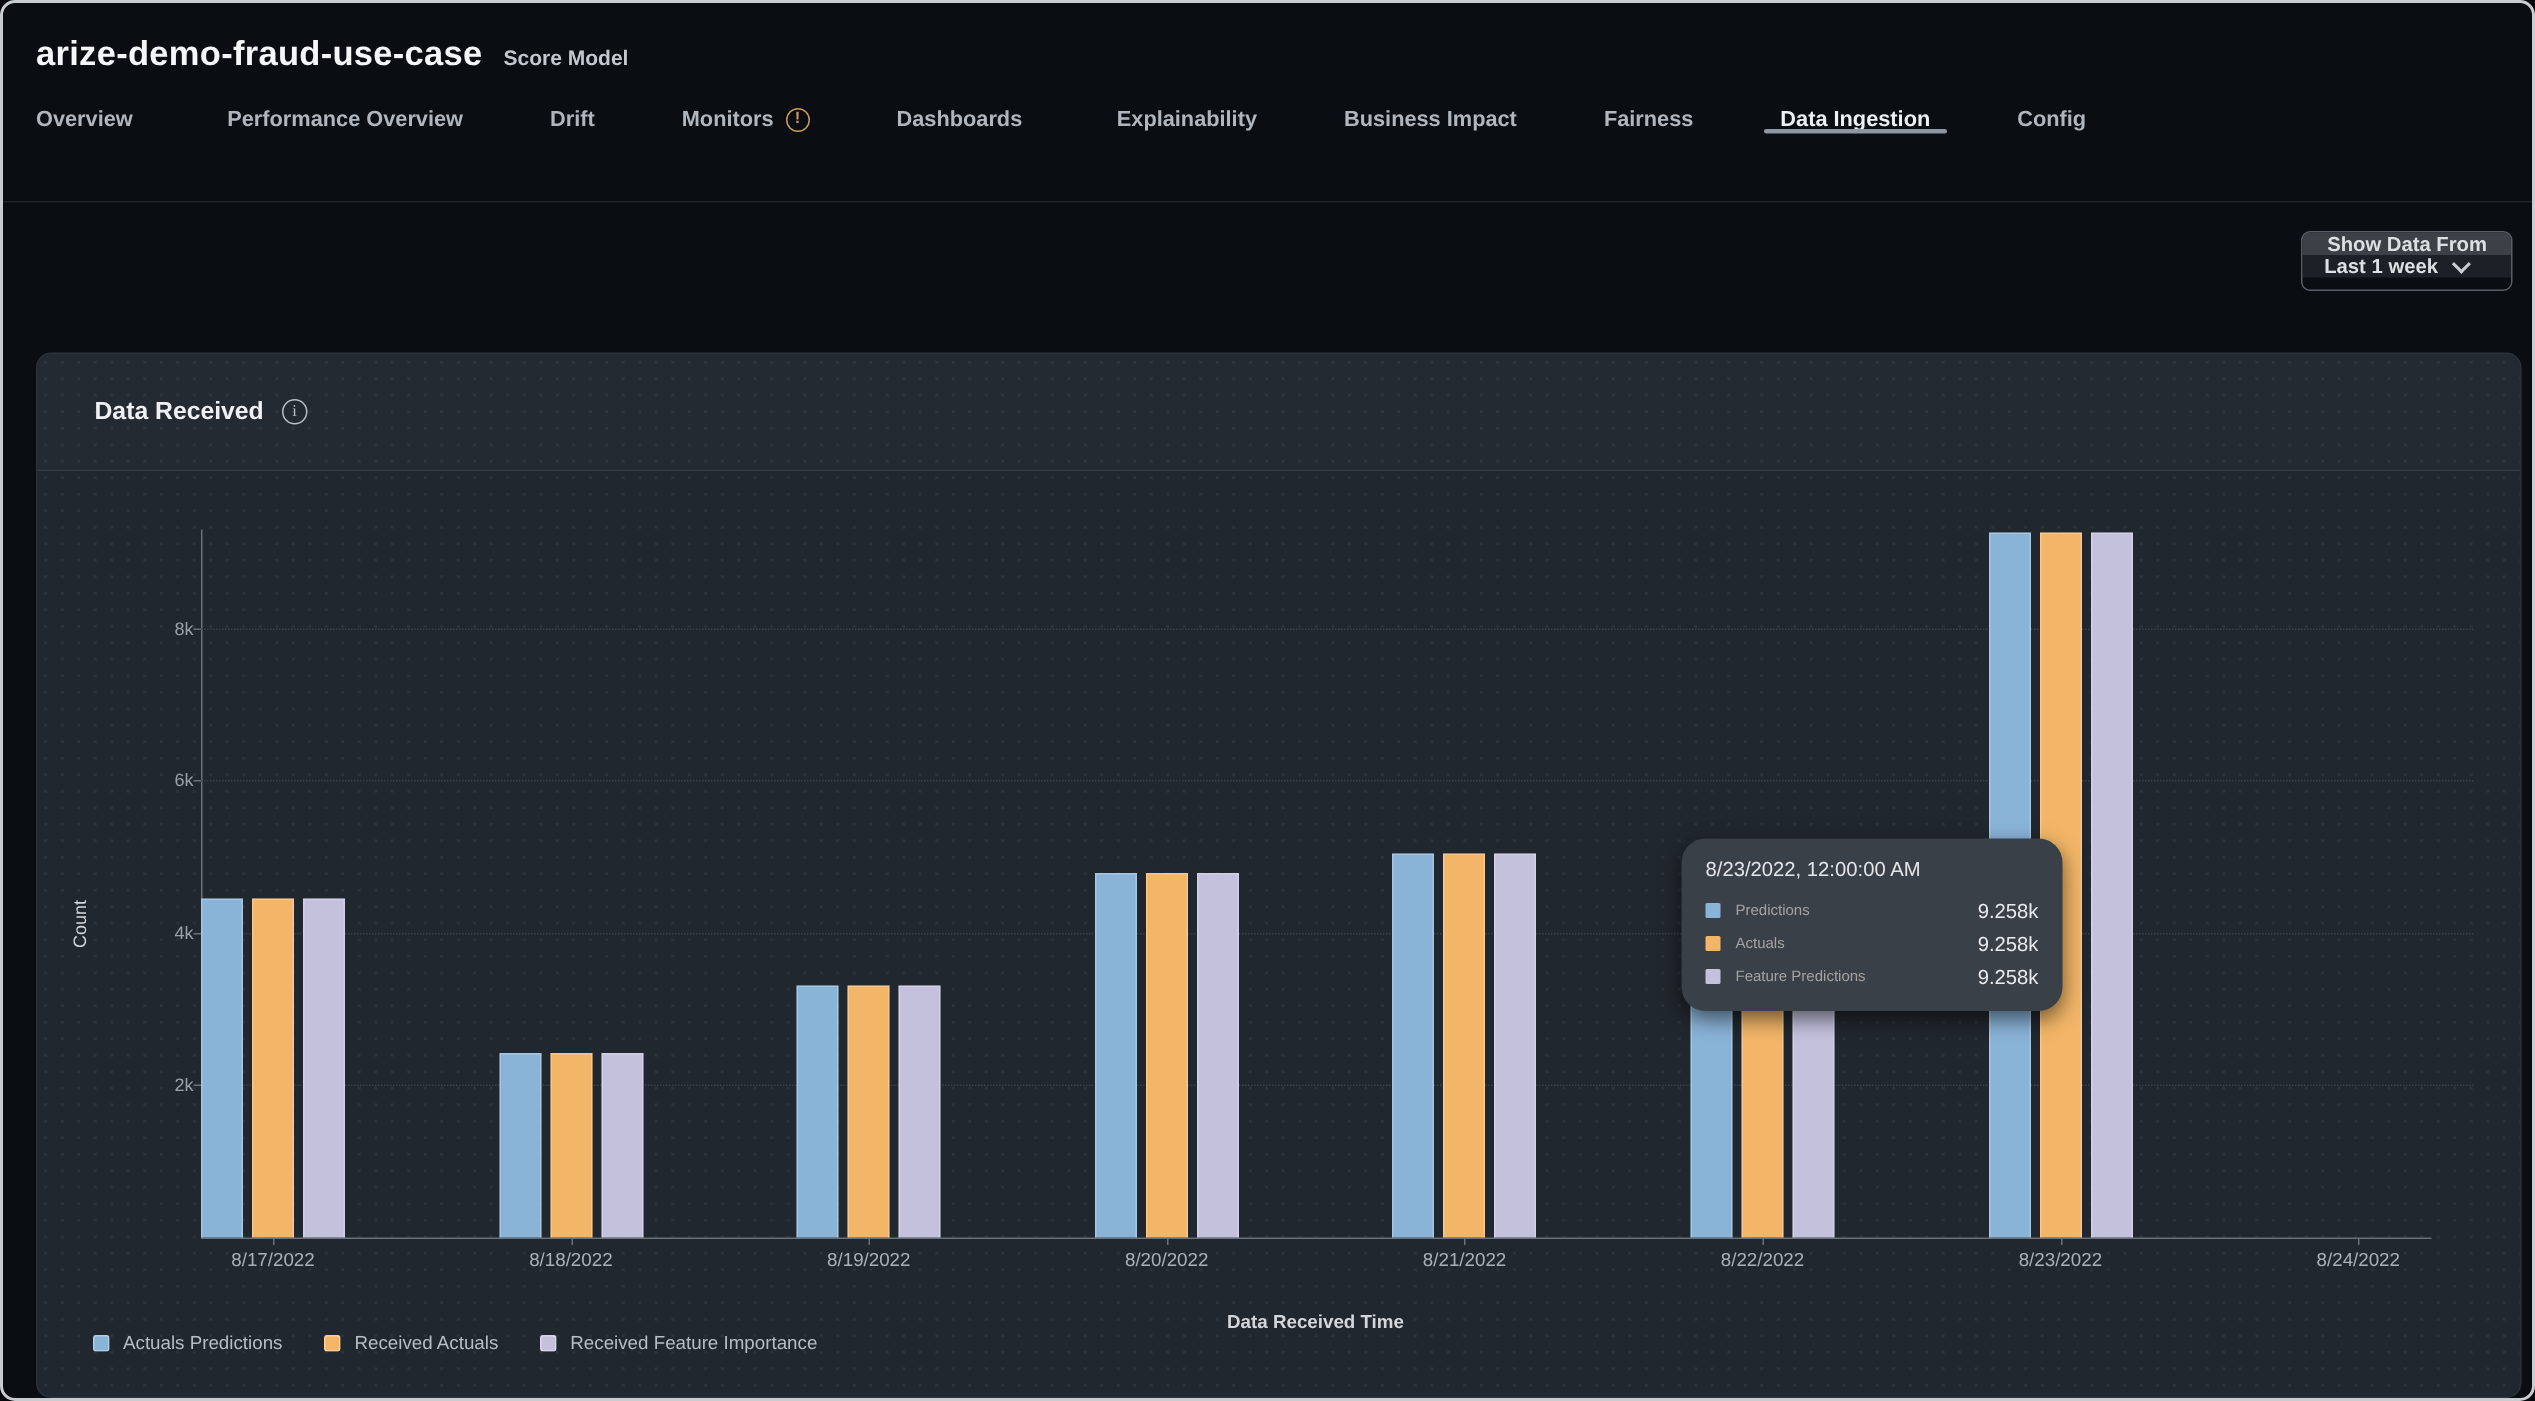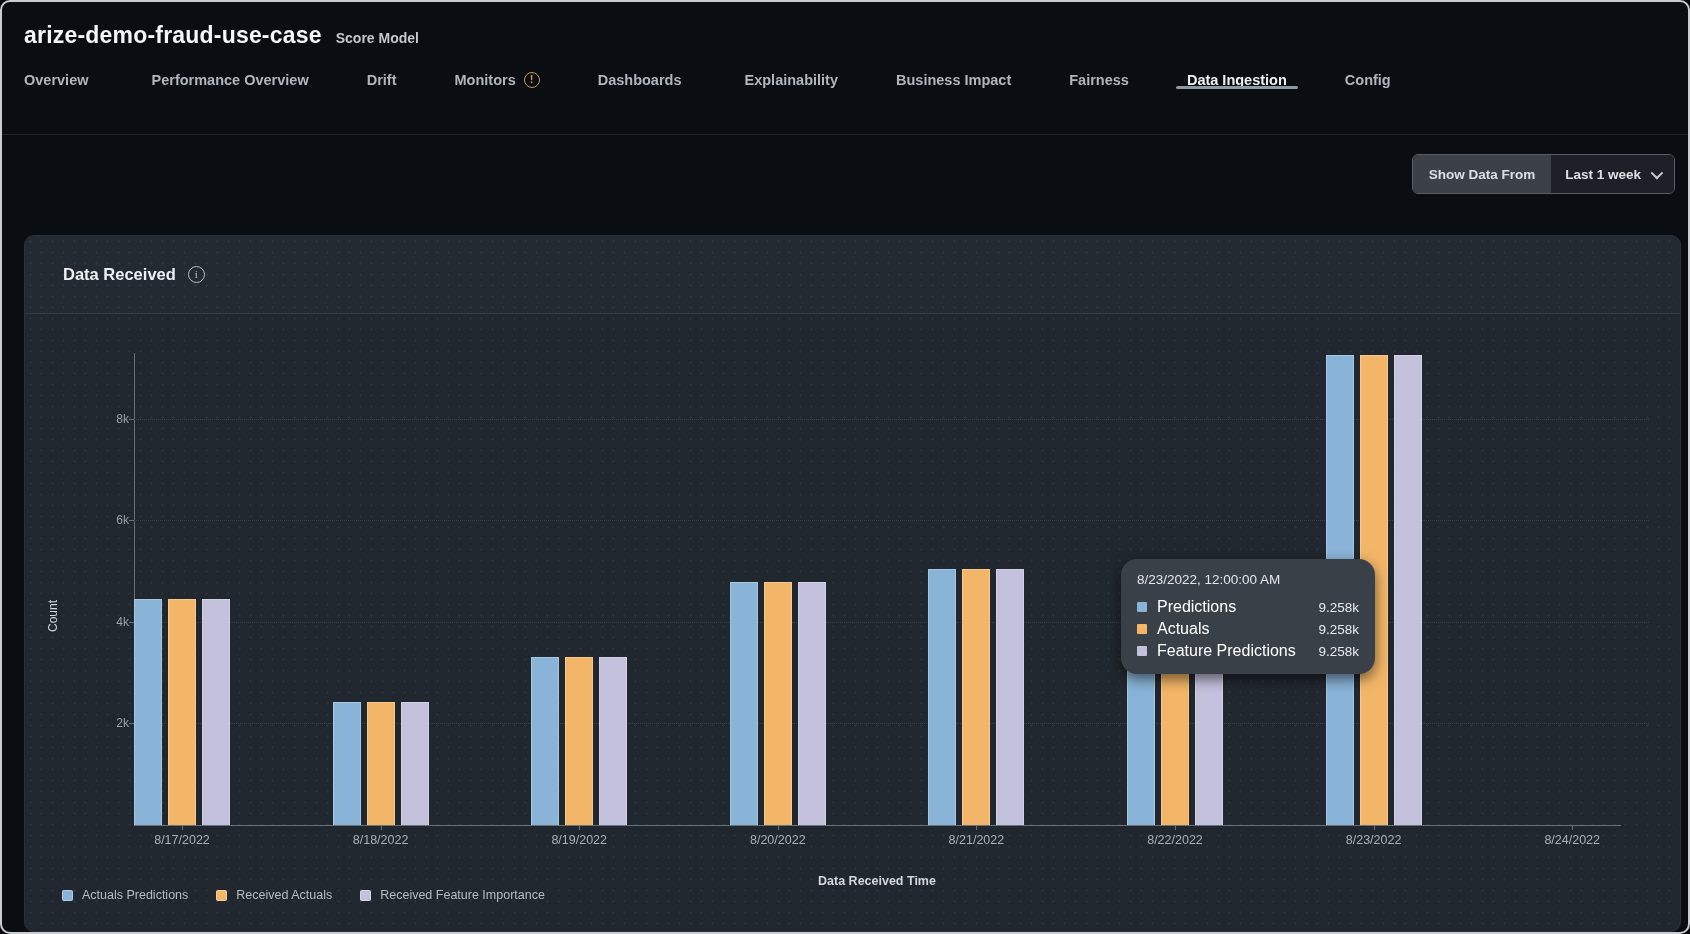--- a/index.html
+++ b/index.html
@@ -34,21 +34,21 @@
   .tab-divider { width:1px; background:#2a3038; margin:14px 2px; }
   .warn-icon {
     width:16px; height:16px; border:1.5px solid #c9995c; border-radius:50%;
     color:#c9995c; font-size:11px; font-weight:bold; line-height:13px;
     text-align:center; display:inline-block;
   }
   
   #filter-row { height:100px; display:flex; justify-content:flex-end; }
   #time-range-control {
     display:flex; height:40px; margin:19px 13px 0 0;
-    border:1px solid #585e66; border-radius:6px; overflow:hidden; cursor:pointer;
+    border:1px solid #585e66; border-radius:6px; overflow:hidden; cursor:pointer;flex-direction:column;
   }
   #time-range-label {
     display:flex; align-items:center; padding:0 16px; background:#3c4148;
     color:#dde0e3; font-size:13.5px; font-weight:bold;
   }
   #time-range-value {
     display:flex; align-items:center; gap:10px; padding:0 14px; background:#1d2127;
     color:#dde0e3; font-size:13.5px; font-weight:bold;
   }
   .chevron-down {
@@ -105,21 +105,21 @@
   .legend-label { color:#b8bdc4; font-size:12.5px; }
   
   #chart-tooltip {
     position:absolute; left:1096px; top:245px; width:254px;
     background:#3a4048; border-radius:16px; padding:13px 16px 12px 16px;
     box-shadow:0 5px 14px rgba(0,0,0,.55); z-index:5;
   }
   #tooltip-date { color:#e3e6e9; font-size:13.5px; margin-bottom:9px; }
   .tooltip-row { display:flex; align-items:center; gap:10px; height:22px; }
   .tooltip-chip { width:10px; height:10px; border-radius:1px; }
-  .tooltip-label { color:#ffffff; font-size:16px; flex:1; }
+  .tooltip-label { color:#a3a3a3; font-size:10px; flex:1; }
   .tooltip-value { color:#e8eaed; font-size:13.5px; }
 </style>
 </head>
 <body>
 
 <div id="frame">
 
   <div id="app-header">
     <span id="model-title">arize-demo-fraud-use-case</span>
     <span id="model-type">Score Model</span>

